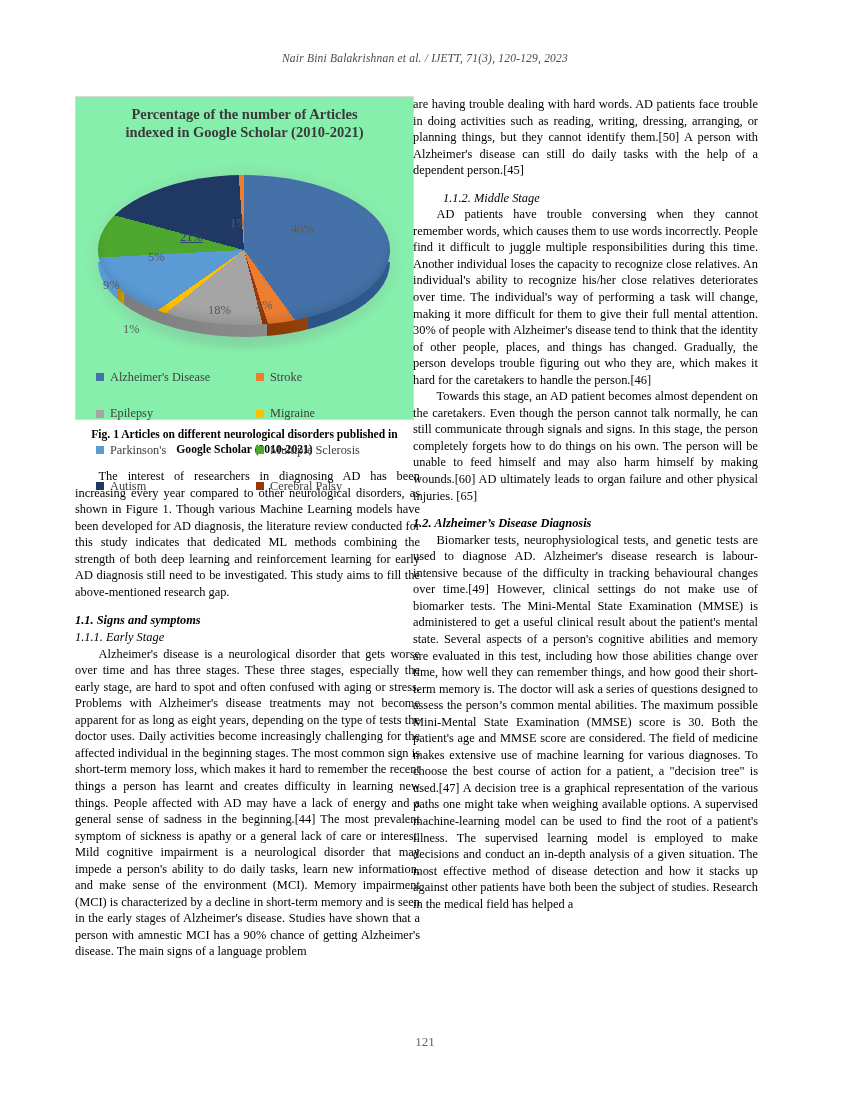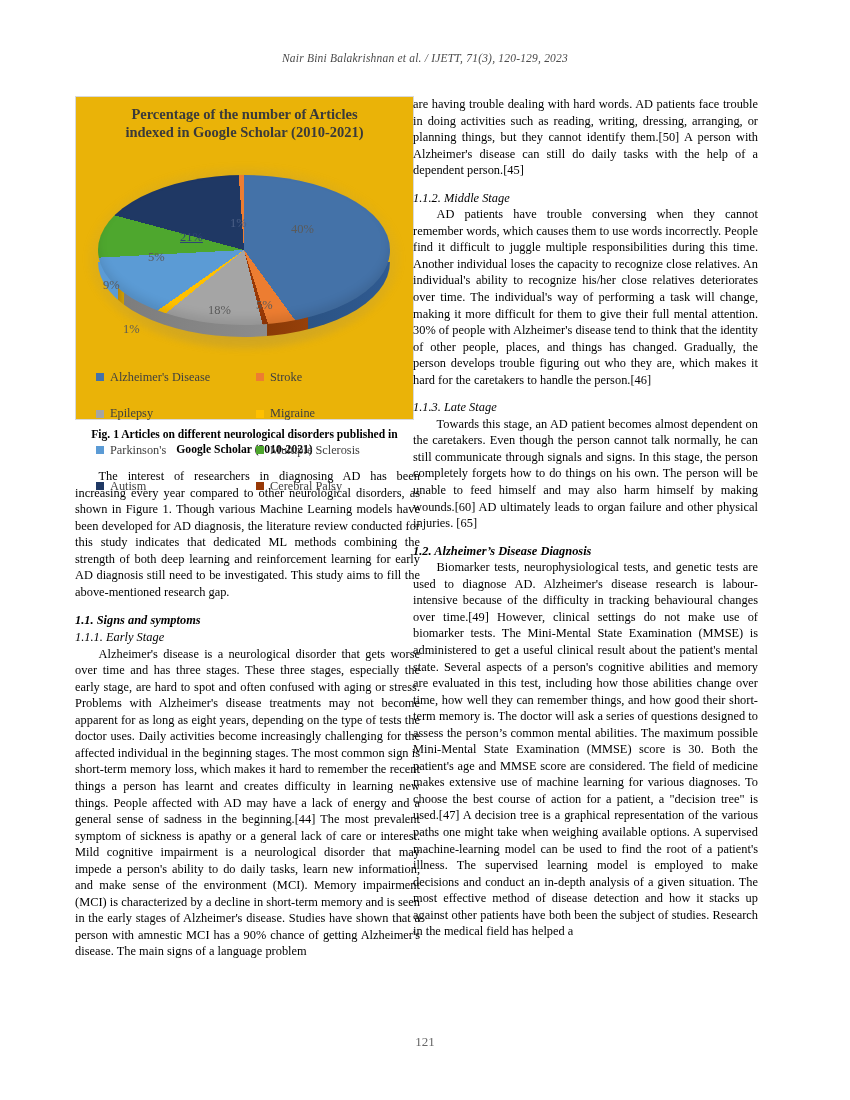--- a/index.html
+++ b/index.html
@@ -55,21 +55,21 @@
     margin:1px 0 0 0;
   }
   .gap { height:11px; }
 
   
   .figure-box {
     position:relative;
     width:339px;
     height:324px;
     border:1px solid #d9d9d9;
-    background:#eab308;
+    background:#86efac;
     box-sizing:border-box;
     margin:0 0 0 0;
   }
   .chart-title {
     text-align:center;
     font-weight:bold;
     font-size:14.5px;
     color:#3a3a3a;
     line-height:1.22;
     padding:9px 26px 0 26px;
@@ -234,24 +234,23 @@
     <p>The interest of researchers in diagnosing AD has been increasing every year compared to other neurological disorders, as shown in Figure 1. Though various Machine Learning models have been developed for AD diagnosis, the literature review conducted for this study indicates that dedicated ML methods combining the strength of both deep learning and reinforcement learning for early AD diagnosis still need to be investigated. This study aims to fill the above-mentioned research gap.</p>
 
     <h3 class="sec">1.1. Signs and symptoms</h3>
     <h4 class="subsec">1.1.1. Early Stage</h4>
     <p>Alzheimer's disease is a neurological disorder that gets worse over time and has three stages. These three stages, especially the early stage, are hard to spot and often confused with aging or stress. Problems with Alzheimer's disease treatments may not become apparent for as long as eight years, depending on the type of tests the doctor uses. Daily activities become increasingly challenging for the affected individual in the beginning stages. The most common sign is short-term memory loss, which makes it hard to remember the recent things a person has learnt and creates difficulty in learning new things. People affected with AD may have a lack of energy and a general sense of sadness in the beginning.[44] The most prevalent symptom of sickness is apathy or a general lack of care or interest. Mild cognitive impairment is a neurological disorder that may impede a person's ability to do daily tasks, learn new information, and make sense of the environment (MCI). Memory impairment (MCI) is characterized by a decline in short-term memory and is seen in the early stages of Alzheimer's disease. Studies have shown that a person with amnestic MCI has a 90% chance of getting Alzheimer's disease. The main signs of a language problem</p>
   </div>
 
   <div class="col right">
     <p class="noindent">are having trouble dealing with hard words. AD patients face trouble in doing activities such as reading, writing, dressing, arranging, or planning things, but they cannot identify them.[50] A person with Alzheimer's disease can still do daily tasks with the help of a dependent person.[45]</p>
 
-    <h4 class="subsec" style="margin-top:11px;">1.1.2. Middle Stage</h4>
+    <h4 class="subsec" style="margin-top:11px;margin-left:30px;">1.1.2. Middle Stage</h4>
     <p>AD patients have trouble conversing when they cannot remember words, which causes them to use words incorrectly. People find it difficult to juggle multiple responsibilities during this time. Another individual loses the capacity to recognize close relatives. An individual's ability to recognize his/her close relatives deteriorates over time. The individual's way of performing a task will change, making it more difficult for them to give their full mental attention. 30% of people with Alzheimer's disease tend to think that the identity of other people, places, and things has changed. Gradually, the person develops trouble figuring out who they are, which makes it hard for the caretakers to handle the person.[46]</p>
 
-    <h4 class="subsec" style="margin-top:11px;">1.1.3. Late Stage</h4>
     <p>Towards this stage, an AD patient becomes almost dependent on the caretakers. Even though the person cannot talk normally, he can still communicate through signals and signs. In this stage, the person completely forgets how to do things on his own. The person will be unable to feed himself and may also harm himself by making wounds.[60] AD ultimately leads to organ failure and other physical injuries. [65]</p>
 
     <h3 class="sec">1.2. Alzheimer’s Disease Diagnosis</h3>
     <p>Biomarker tests, neurophysiological tests, and genetic tests are used to diagnose AD. Alzheimer's disease research is labour-intensive because of the difficulty in tracking behavioural changes over time.[49] However, clinical settings do not make use of biomarker tests. The Mini-Mental State Examination (MMSE) is administered to get a useful clinical result about the patient's mental state. Several aspects of a person's cognitive abilities and memory are evaluated in this test, including how those abilities change over time, how well they can remember things, and how good their short-term memory is. The doctor will ask a series of questions designed to assess the person’s common mental abilities. The maximum possible Mini-Mental State Examination (MMSE) score is 30. Both the patient's age and MMSE score are considered. The field of medicine makes extensive use of machine learning for various diagnoses. To choose the best course of action for a patient, a "decision tree" is used.[47] A decision tree is a graphical representation of the various paths one might take when weighing available options. A supervised machine-learning model can be used to find the root of a patient's illness. The supervised learning model is employed to make decisions and conduct an in-depth analysis of a given situation. The most effective method of disease detection and how it stacks up against other patients have both been the subject of studies. Research in the medical field has helped a</p>
   </div>
 
   <div class="page-number">121</div>
 </div>
 
 </body></html>

